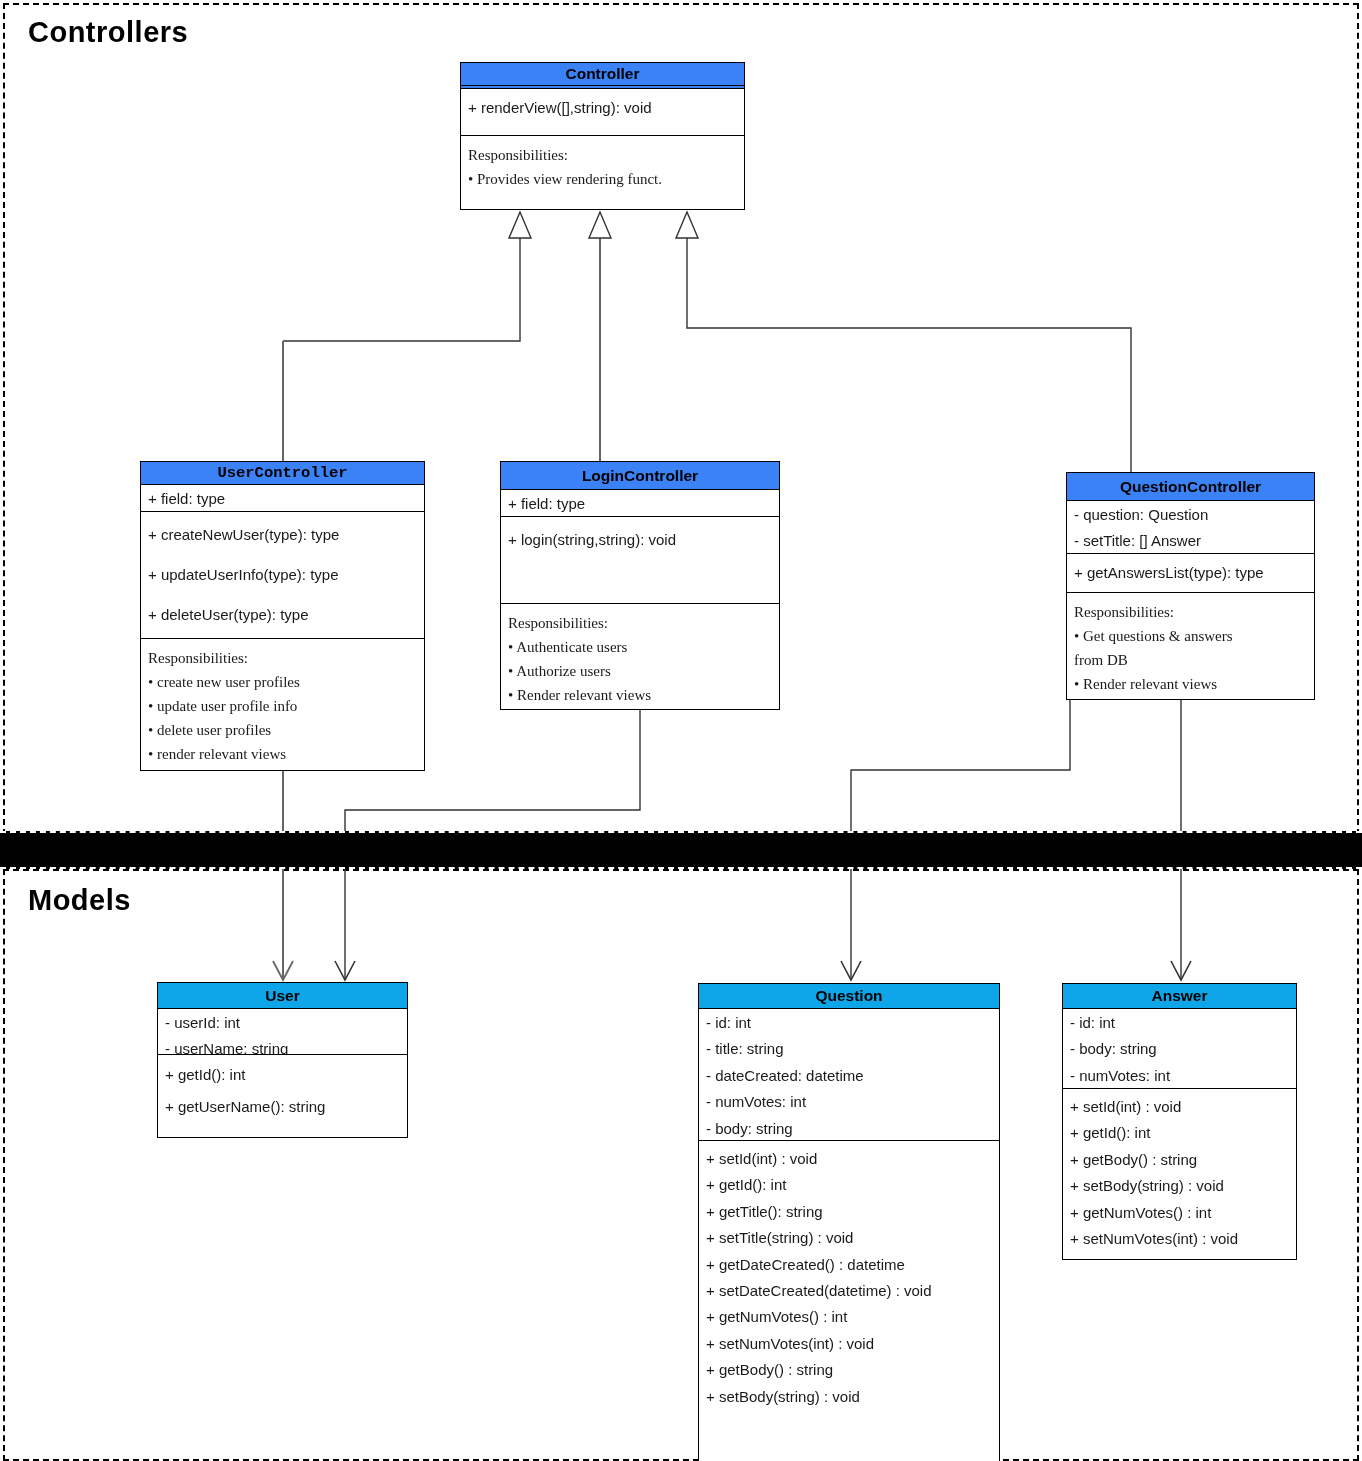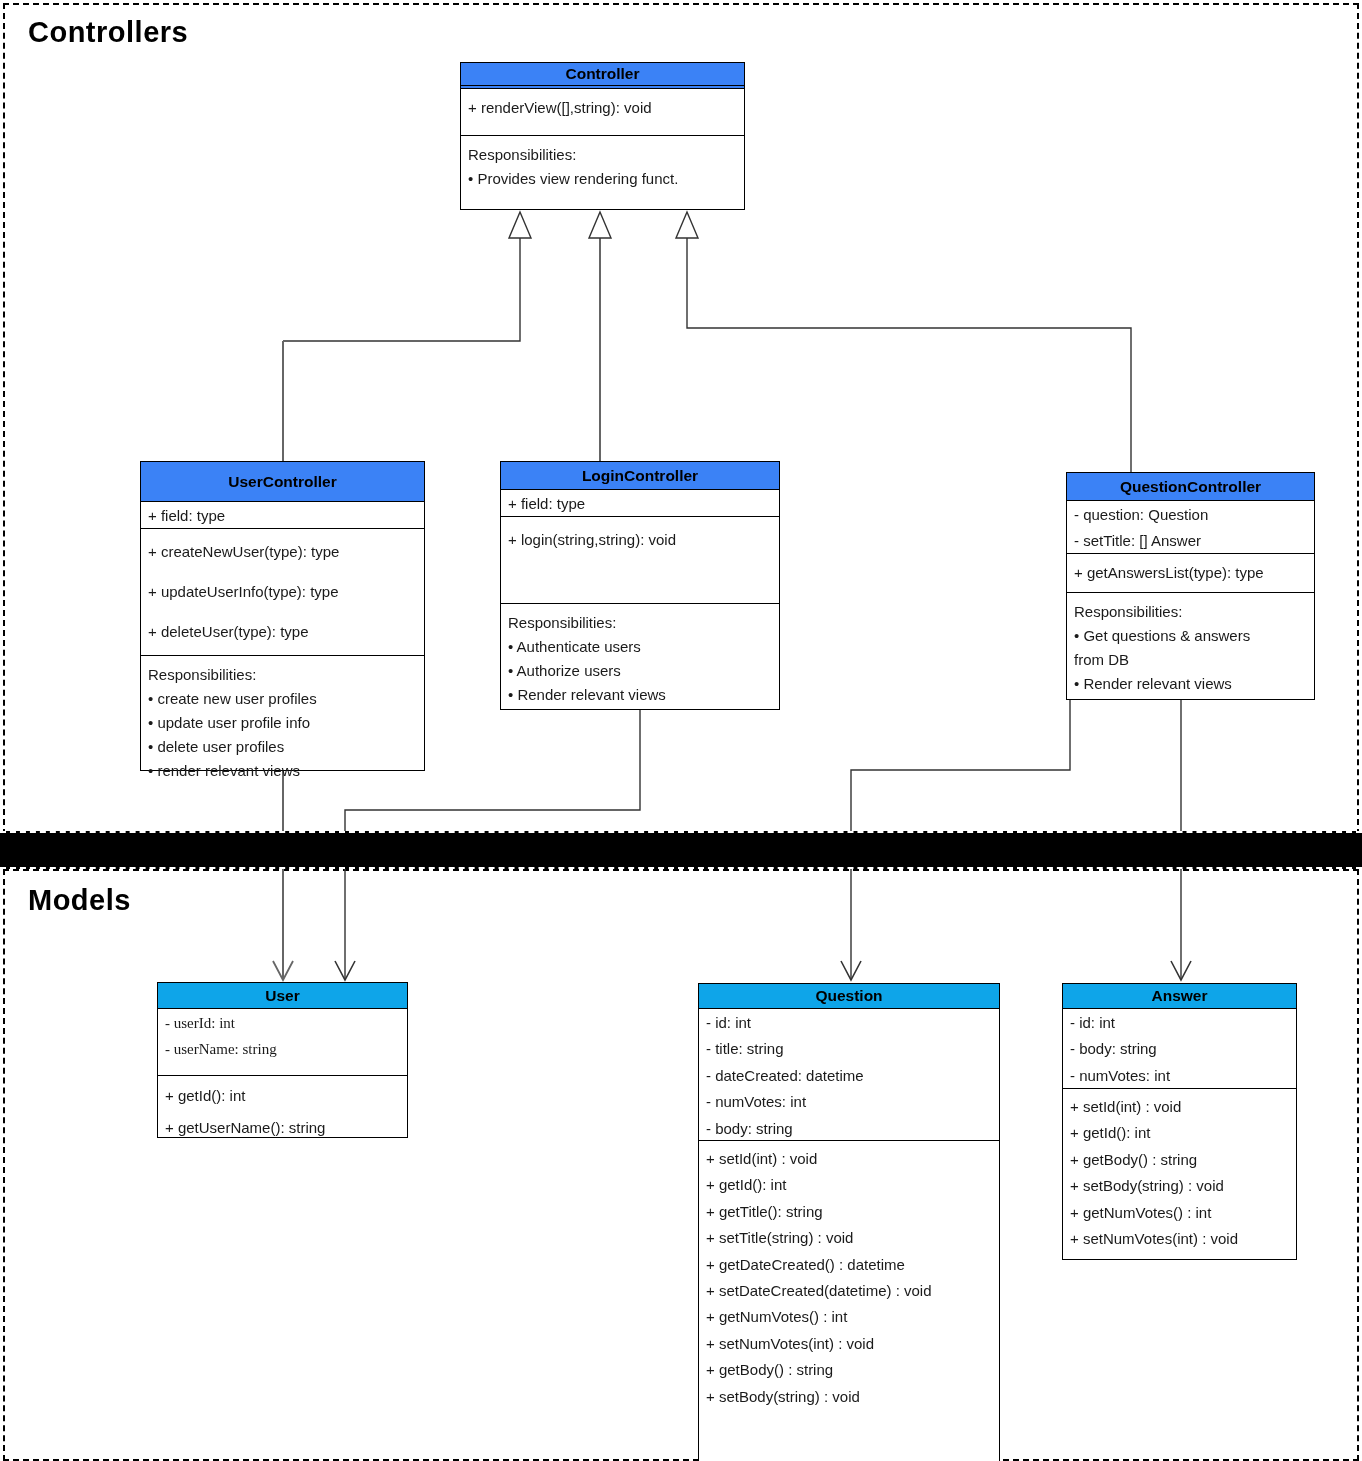--- a/index.html
+++ b/index.html
@@ -29,21 +29,21 @@
   .sec:last-child{border-bottom:none;}
   .sec .row{padding:0 7px;white-space:pre-wrap;}
   .sec.r-std{padding-top:1px;}
   .sec.r-std .row{line-height:26.4px;}
   .sec.r-med{padding-top:4px;}
   .sec.r-med .row{line-height:32px;}
   .sec.r-wide{padding-top:3px;}
   .sec.r-wide .row{line-height:40px;}
   .sec.r-one{padding-top:6px;}
   .sec.r-one .row{line-height:26px;}
-  .sec.r-resp{padding-top:7px;}
+  .sec.r-resp{padding-top:7px;font-family:Liberation Serif, serif;}
   .sec.r-resp .row{line-height:24px;}
 </style>
 </head>
 <body>
 
 <div id="canvas">
 
   <div class="section" id="sec-controllers"></div>
   <div class="section" id="sec-models"></div>
   <div id="divider"></div>
@@ -81,21 +81,21 @@
     <div class="sec r-one" style="height:47px;">
         <div class="row">+ renderView([],string): void</div>
       </div>
     <div class="sec r-resp" style="height:70px;">
         <div class="row">Responsibilities:</div>
         <div class="row">• Provides view rendering funct.</div>
       </div>
   </div>
 
   <div class="cls ctrl" style="left:140px;top:461px;width:285px;height:310px;">
-    <div class="cls-title" style="height:40px;">UserController</div>
+    <div class="cls-title" style="height:23px;font-family:Liberation Mono, monospace;">UserController</div>
     <div class="sec r-std" style="height:27px;">
         <div class="row">+ field: type</div>
       </div>
     <div class="sec r-wide" style="height:127px;">
         <div class="row">+ createNewUser(type): type</div>
         <div class="row">+ updateUserInfo(type): type</div>
         <div class="row">+ deleteUser(type): type</div>
       </div>
     <div class="sec r-resp" style="height:126px;">
         <div class="row">Responsibilities:</div>
@@ -134,21 +134,21 @@
     <div class="sec r-resp" style="height:105px;">
         <div class="row">Responsibilities:</div>
         <div class="row">• Get questions &amp; answers</div>
         <div class="row">from DB</div>
         <div class="row">• Render relevant views</div>
       </div>
   </div>
 
   <div class="cls model" style="left:157px;top:982px;width:251px;height:156px;">
     <div class="cls-title" style="height:26px;">User</div>
-    <div class="sec r-std" style="height:67px;font-family:Liberation Serif, serif;">
+    <div class="sec r-std" style="height:46px;">
         <div class="row">- userId: int</div>
         <div class="row">- userName: string</div>
       </div>
     <div class="sec r-med" style="height:72px;">
         <div class="row">+ getId(): int</div>
         <div class="row">+ getUserName(): string</div>
       </div>
   </div>
 
   <div class="cls model" style="left:698px;top:983px;width:302px;height:522px;">

